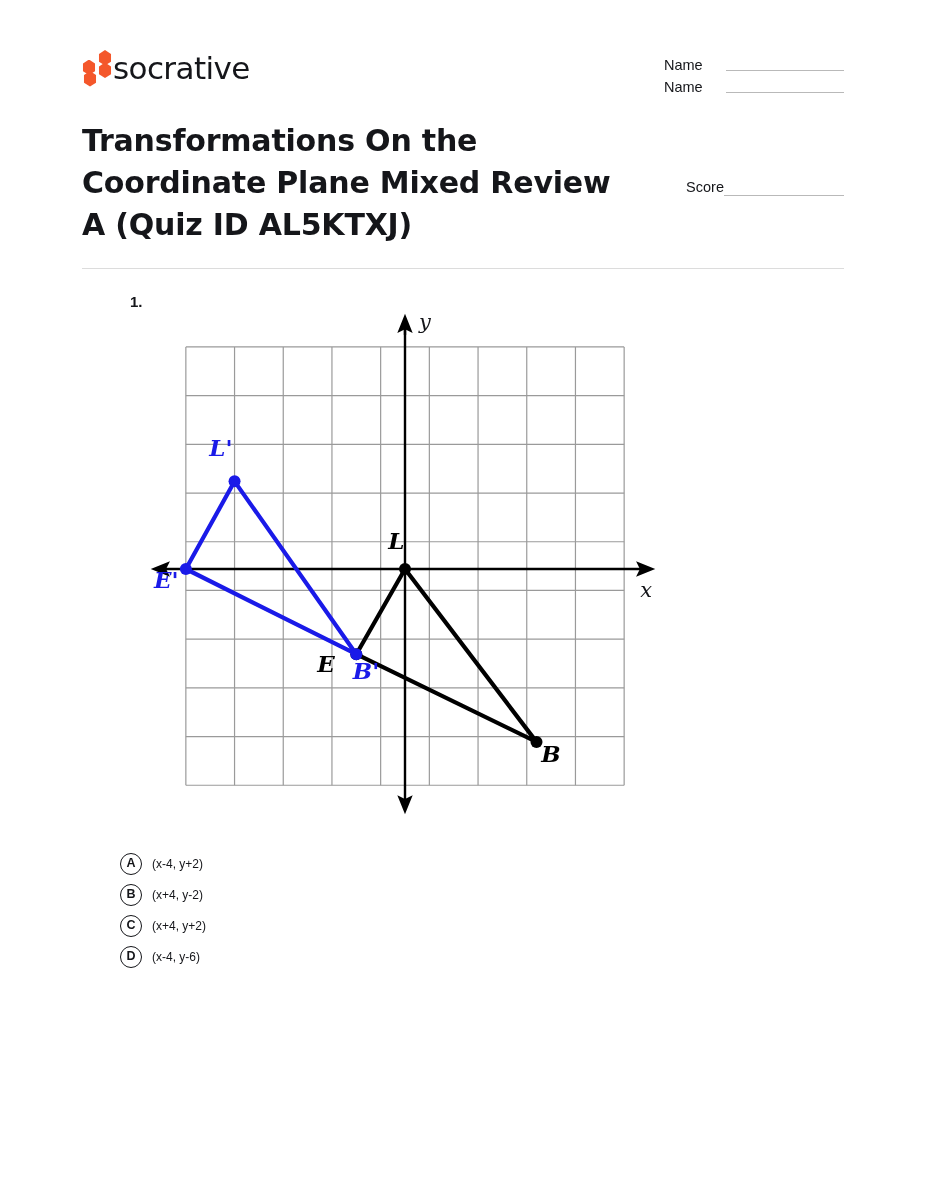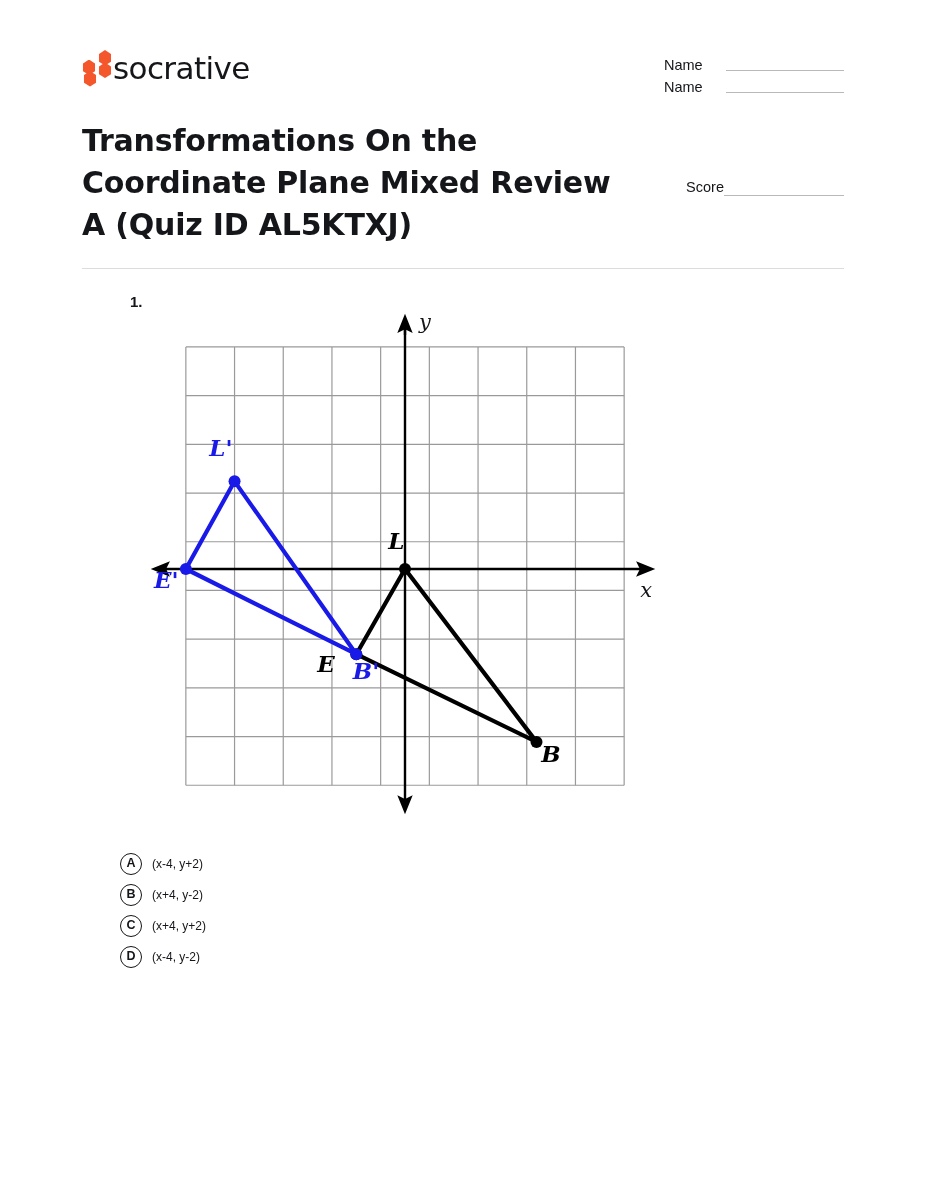--- a/index.html
+++ b/index.html
@@ -268,17 +268,17 @@
       <div class="choice">
         <div class="choice-bullet">B</div>
         <div class="choice-text">(x+4, y-2)</div>
       </div>
       <div class="choice">
         <div class="choice-bullet">C</div>
         <div class="choice-text">(x+4, y+2)</div>
       </div>
       <div class="choice">
         <div class="choice-bullet">D</div>
-        <div class="choice-text">(x-4, y-2)</div>
+        <div class="choice-text">(x-4, y-6)</div>
       </div>
     </div>
 
 </div>
 
 </body></html>

